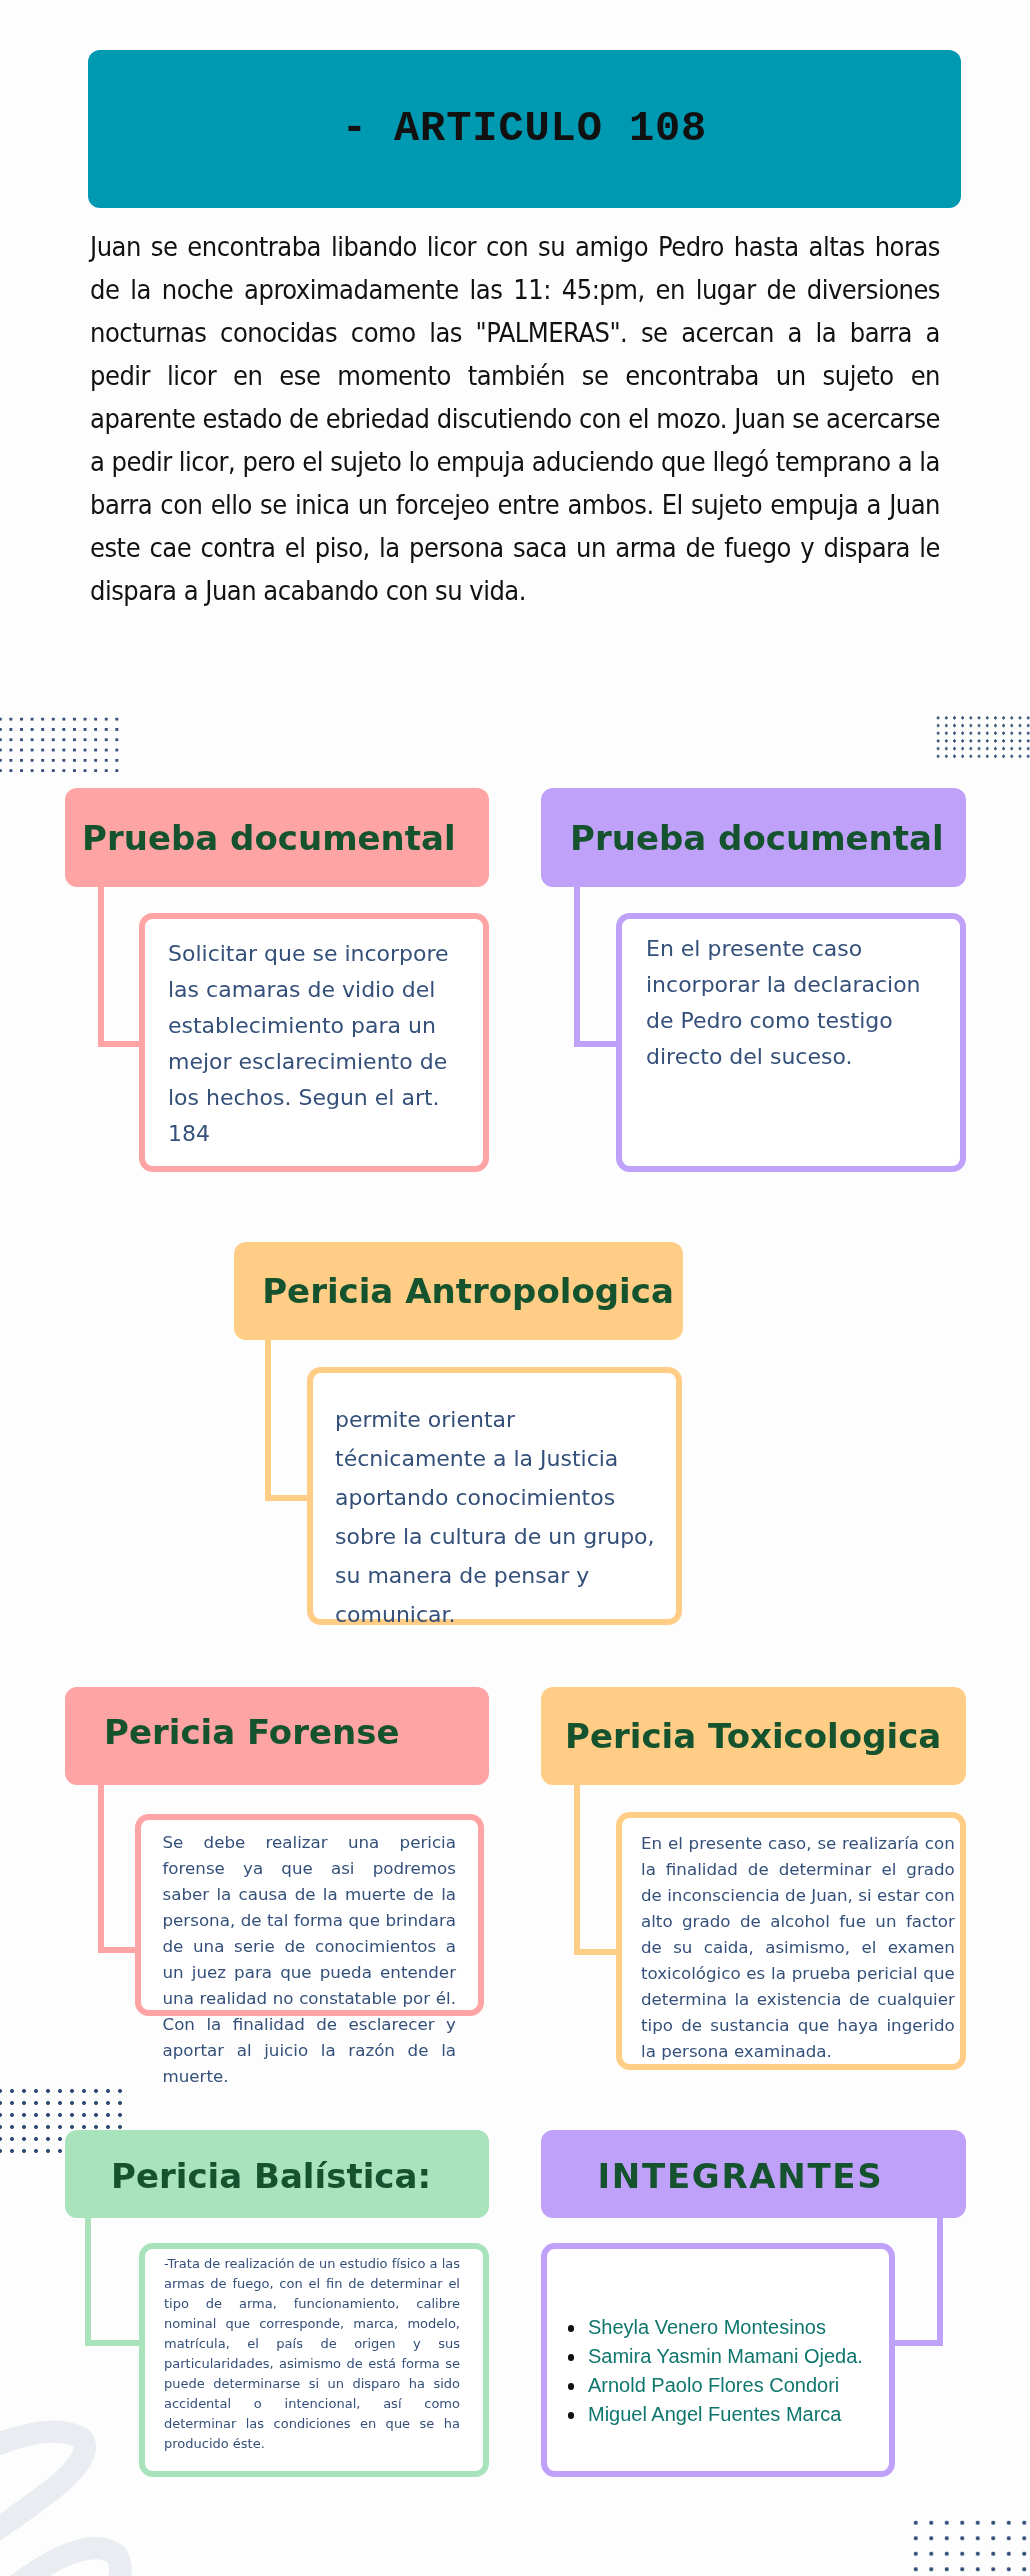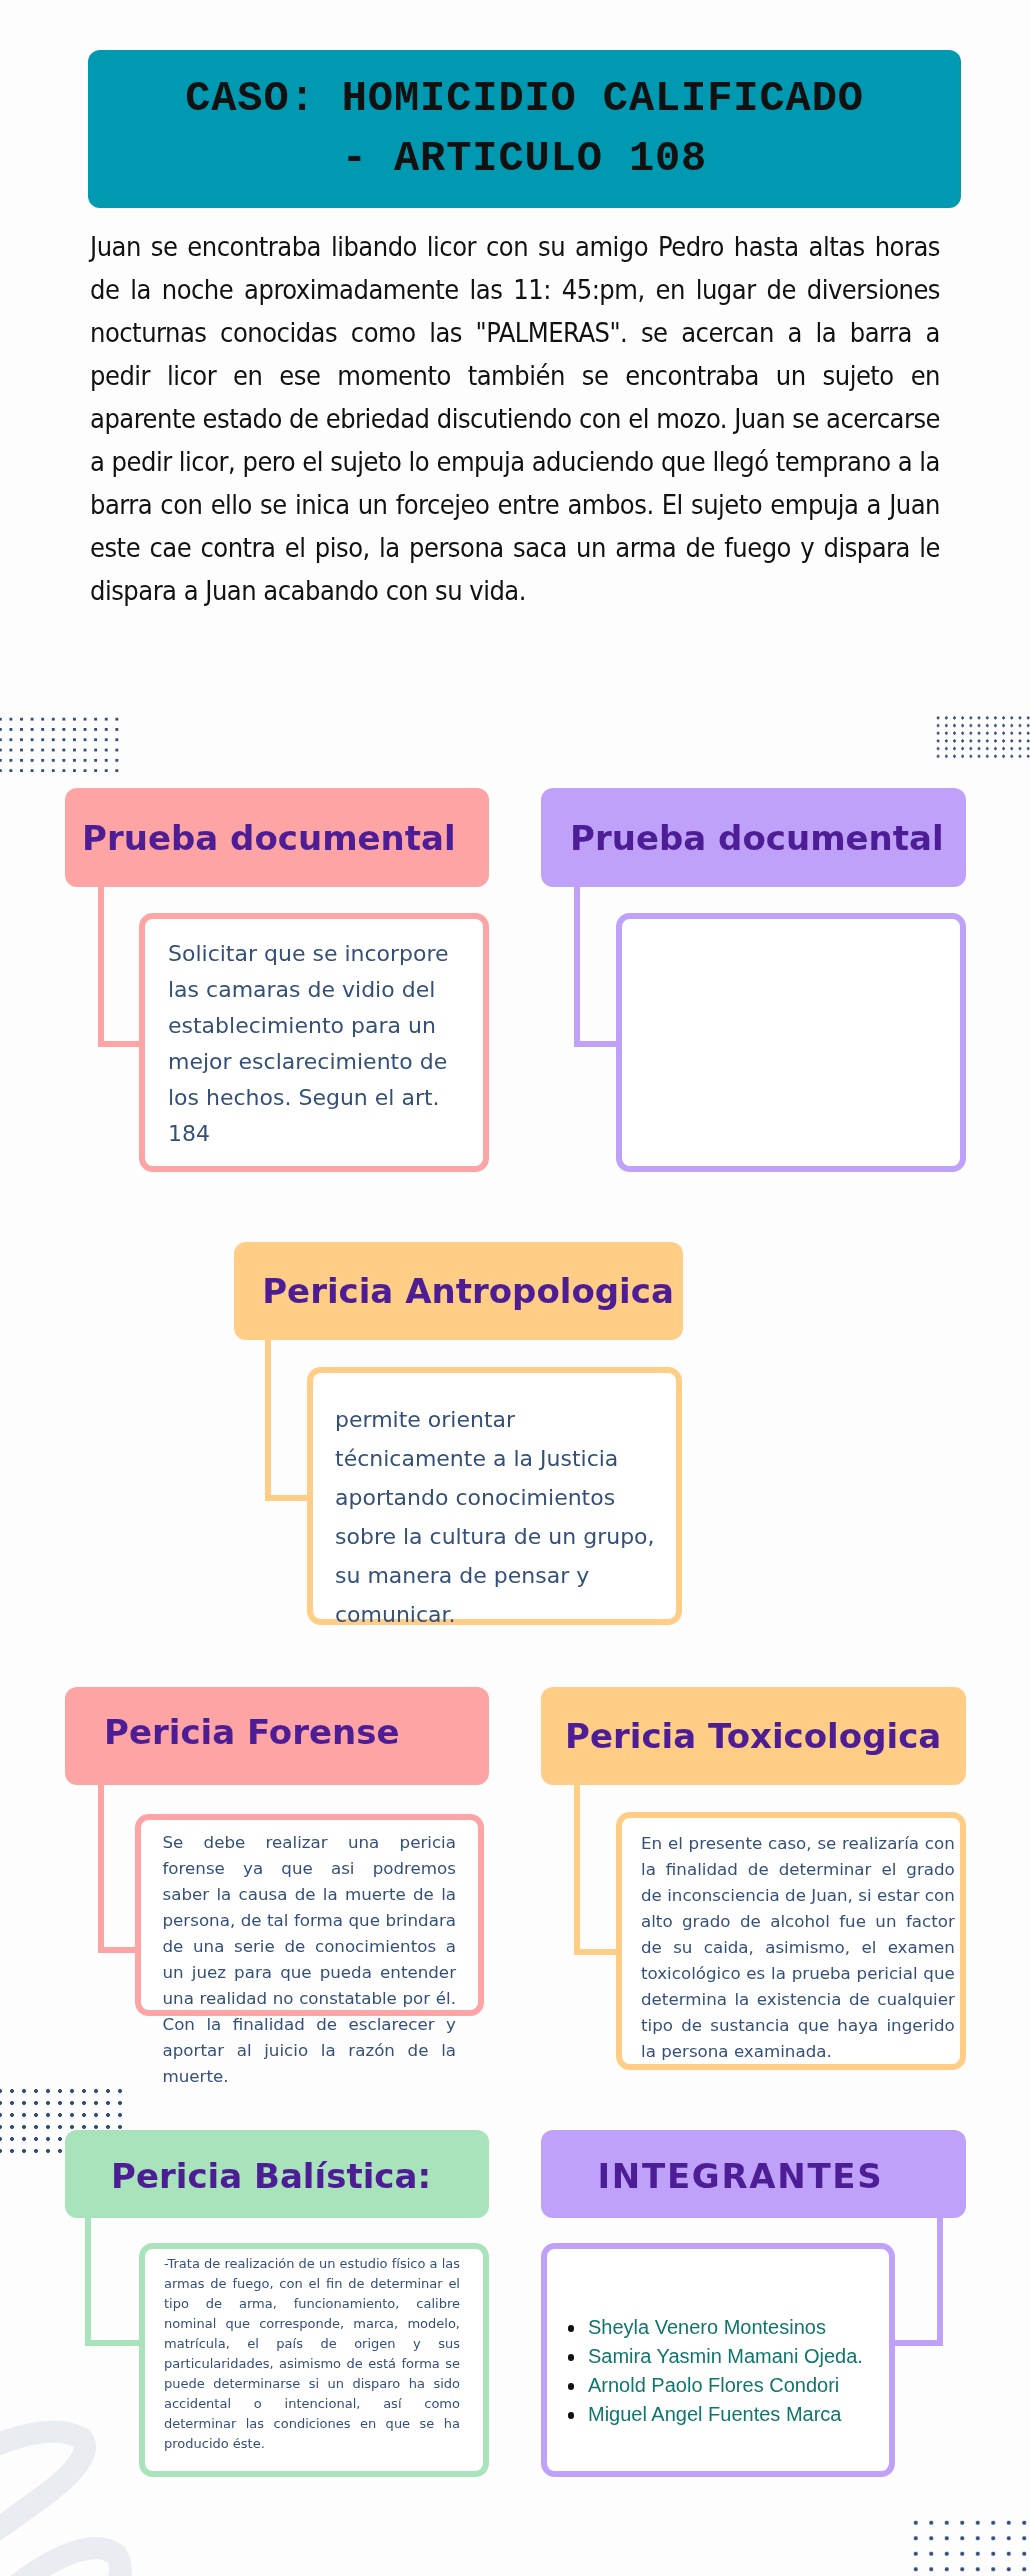--- a/index.html
+++ b/index.html
@@ -47,21 +47,21 @@
     background-image: radial-gradient(circle, #34507a 1.9px, transparent 2.2px);
   }
   .dots-small {
     background-image: radial-gradient(circle, #34507a 1.4px, transparent 1.7px);
   }
 
   
   .card-head {
     border-radius: 12px;
     display: flex; align-items: center;
-    color: #4c1d95;
+    color: #14532d;
     font-family: "DejaVu Sans", sans-serif;
     font-weight: bold;
   }
   .card-body {
     background: #ffffff;
     border-style: solid;
     border-width: 6.9px;
     border-radius: 13.7px;
     color: #34507a;
     font-family: "DejaVu Sans", sans-serif;
@@ -108,21 +108,20 @@
 </head>
 <body>
 
 <svg class="abs" style="left:0;top:2404px;" width="155" height="172" viewBox="0 0 180 200">
   <path class="swirl" d="M -10 50 Q 60 20 95 40 Q 110 60 60 100 Q 20 130 -10 150"></path>
   <path class="swirl" d="M 20 210 Q 100 150 135 175 Q 150 200 120 230"></path>
 </svg>
 
 <div class="abs banner">
   <div class="banner-title">
-    <div>CASO: HOMICIDIO CALIFICADO</div>
     <div>- ARTICULO 108</div>
   </div>
 </div>
 
 <p class="abs intro">Juan se encontraba libando licor con su amigo Pedro hasta altas horas de la noche aproximadamente las 11: 45:pm, en lugar de diversiones nocturnas conocidas como las "PALMERAS". se acercan a la barra a pedir licor en ese momento también se encontraba un sujeto en aparente estado de ebriedad discutiendo con el mozo. Juan se acercarse a pedir licor, pero el sujeto lo empuja aduciendo que llegó temprano a la barra con ello se inica un forcejeo entre ambos. El sujeto empuja a Juan este cae contra el piso, la persona saca un arma de fuego y dispara le dispara a Juan acabando con su vida.</p>
 
 <div class="abs dots-small" style="left:-5.2px;top:714px;width:127px;height:64px;background-size:10.6px 10.3px;"></div>
 <div class="abs dots-small" style="left:934px;top:714px;width:100px;height:48px;background-size:8.2px 7.7px;"></div>
 
 <div class="abs connector pink-bd" style="left:98px;top:884px;width:48px;height:163px;"></div>
@@ -131,20 +130,21 @@
 </div>
 <div class="abs card-body pink-bd txt-md" style="left:139px;top:913px;width:350px;height:259px;padding:17px 15.5px 0 23px;">
   <p>Solicitar que se incorpore las camaras de vidio del establecimiento para un  mejor esclarecimiento de los hechos. Segun el art. 184</p>
 </div>
 
 <div class="abs connector purple-bd" style="left:574px;top:884px;width:48px;height:163px;"></div>
 <div class="abs card-head purple-bg" style="left:541px;top:788px;width:425px;height:99px;padding-left:29px;font-size:34px;">
   <span>Prueba documental</span>
 </div>
 <div class="abs card-body purple-bd txt-md" style="left:616px;top:913px;width:350px;height:259px;padding:13.7px 8.6px 0 24px;">
+  <p style="margin-top:-1.7px;">En el presente caso incorporar la declaracion de Pedro como testigo directo del suceso.</p>
 </div>
 
 <div class="abs connector orange-bd" style="left:265px;top:1338px;width:48px;height:163px;"></div>
 <div class="abs card-head orange-bg" style="left:234px;top:1242px;width:449px;height:98px;padding-left:19px;font-size:34px;justify-content:center;">
   <span>Pericia Antropologica</span>
 </div>
 <div class="abs card-body orange-bd txt-md" style="left:307px;top:1367px;width:375px;height:258px;padding:27px 3.4px 0 22px;border-radius:14px;">
   <p style="line-height:39px;">permite orientar técnicamente a la Justicia aportando conocimientos sobre la cultura de un grupo, su manera de pensar y comunicar.</p>
 </div>
 

